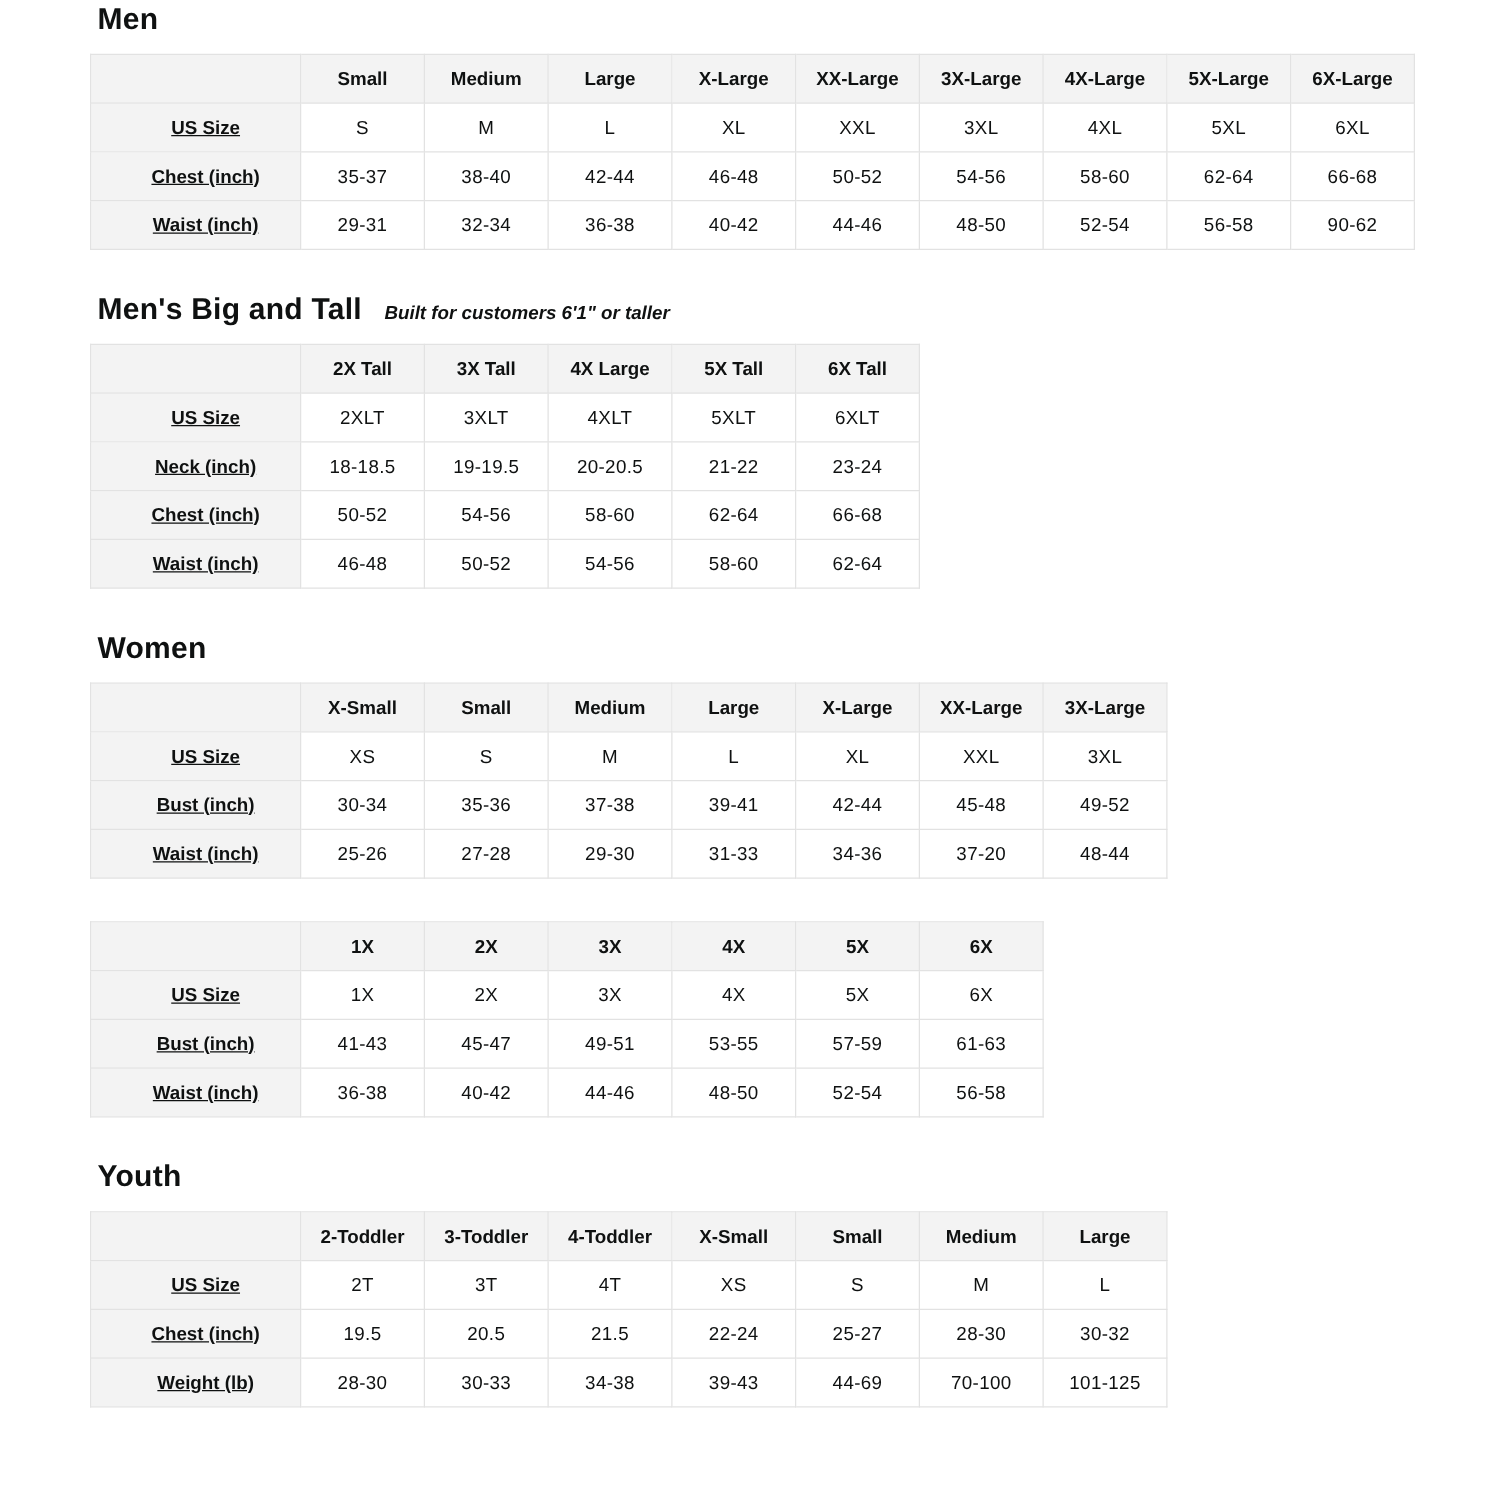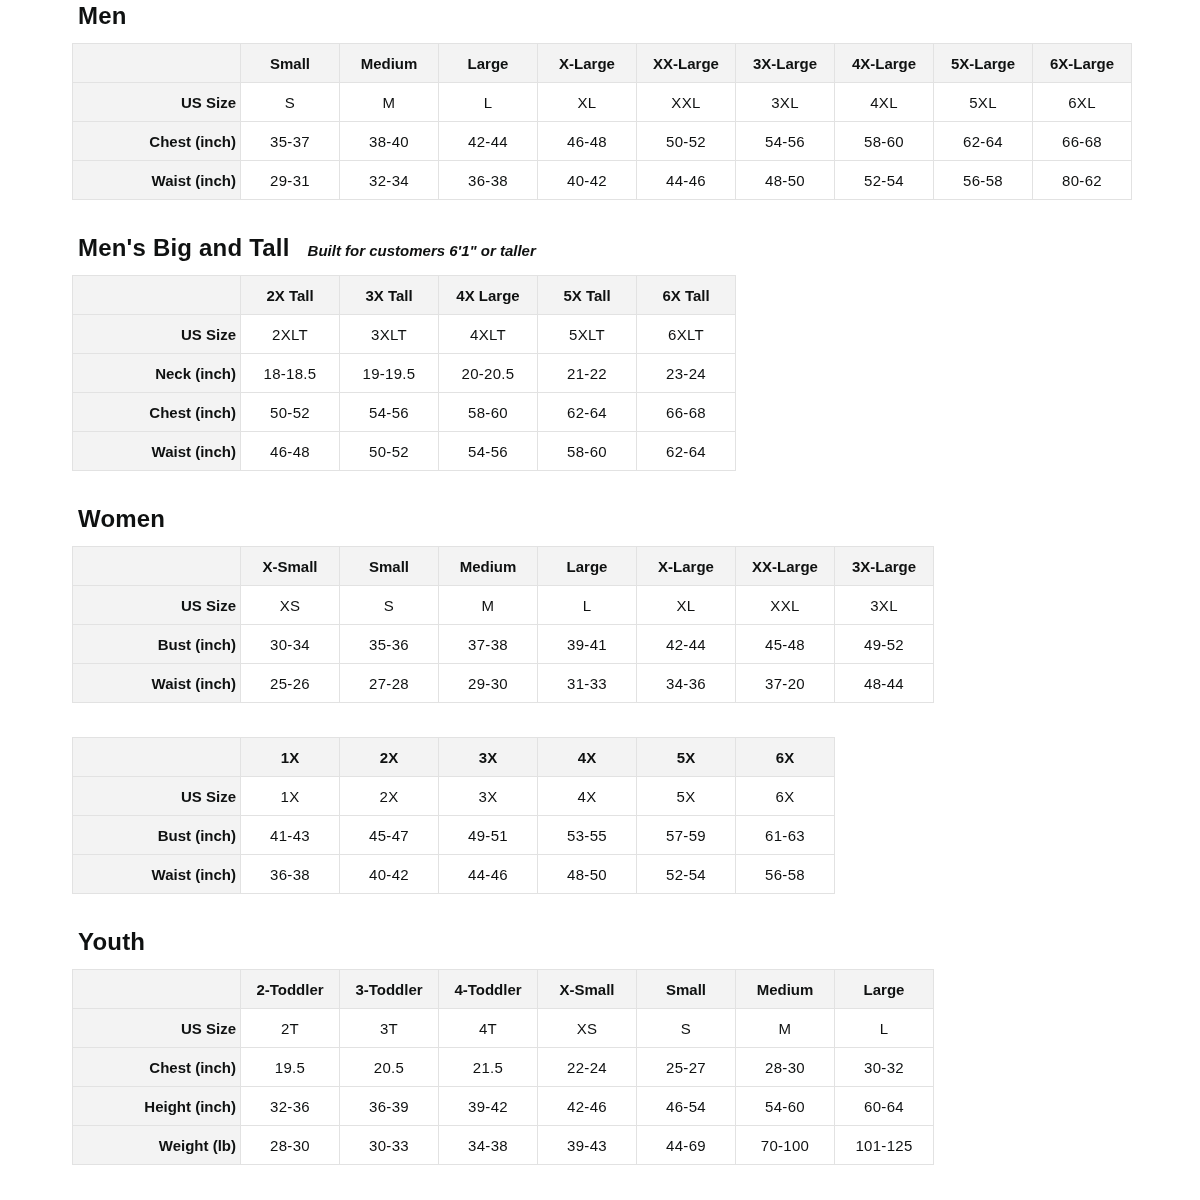--- a/index.html
+++ b/index.html
@@ -50,23 +50,24 @@
     padding: 0 4px;
     white-space: nowrap;
     overflow: hidden;
   }
   .size-table thead th {
     background: var(--cellbg, #f3f3f3);
     font-weight: 700;
   }
   .size-table th.row-label {
     background: var(--cellbg, #f3f3f3);
-    text-align: right;
+    text-align: center;
     padding-left: 20px;
     font-weight: 700;
+    text-decoration: underline;
   }
   .size-table td {
     background: #ffffff;
     font-weight: 400;
     letter-spacing: 0.3px;
   }
 </style>
 </head>
 <body>
 
@@ -129,21 +130,21 @@
           <tr>
             <th class="row-label">Waist (inch)</th>
             <td>29-31</td>
             <td>32-34</td>
             <td>36-38</td>
             <td>40-42</td>
             <td>44-46</td>
             <td>48-50</td>
             <td>52-54</td>
             <td>56-58</td>
-            <td>80-62</td>
+            <td>90-62</td>
           </tr>
         </tbody>
       </table>
   </section>
 
   <section class="size-section">
     <h2 class="section-title"><span>Men's Big and Tall</span><em class="section-subtitle">Built for customers 6'1" or taller</em></h2>
     <table class="size-table" style="width: 663px;">
         <colgroup>
           <col style="width: 168px;">
@@ -354,30 +355,20 @@
             <th class="row-label">Chest (inch)</th>
             <td>19.5</td>
             <td>20.5</td>
             <td>21.5</td>
             <td>22-24</td>
             <td>25-27</td>
             <td>28-30</td>
             <td>30-32</td>
           </tr>
           <tr>
-            <th class="row-label">Height (inch)</th>
-            <td>32-36</td>
-            <td>36-39</td>
-            <td>39-42</td>
-            <td>42-46</td>
-            <td>46-54</td>
-            <td>54-60</td>
-            <td>60-64</td>
-          </tr>
-          <tr>
             <th class="row-label">Weight (lb)</th>
             <td>28-30</td>
             <td>30-33</td>
             <td>34-38</td>
             <td>39-43</td>
             <td>44-69</td>
             <td>70-100</td>
             <td>101-125</td>
           </tr>
         </tbody>

